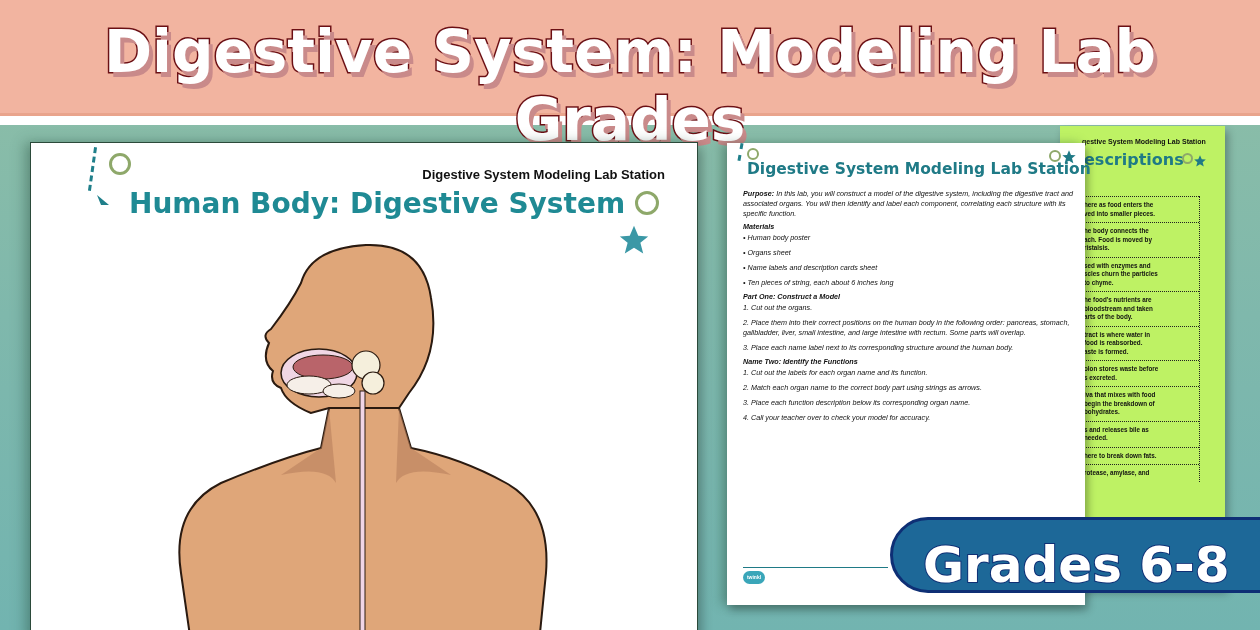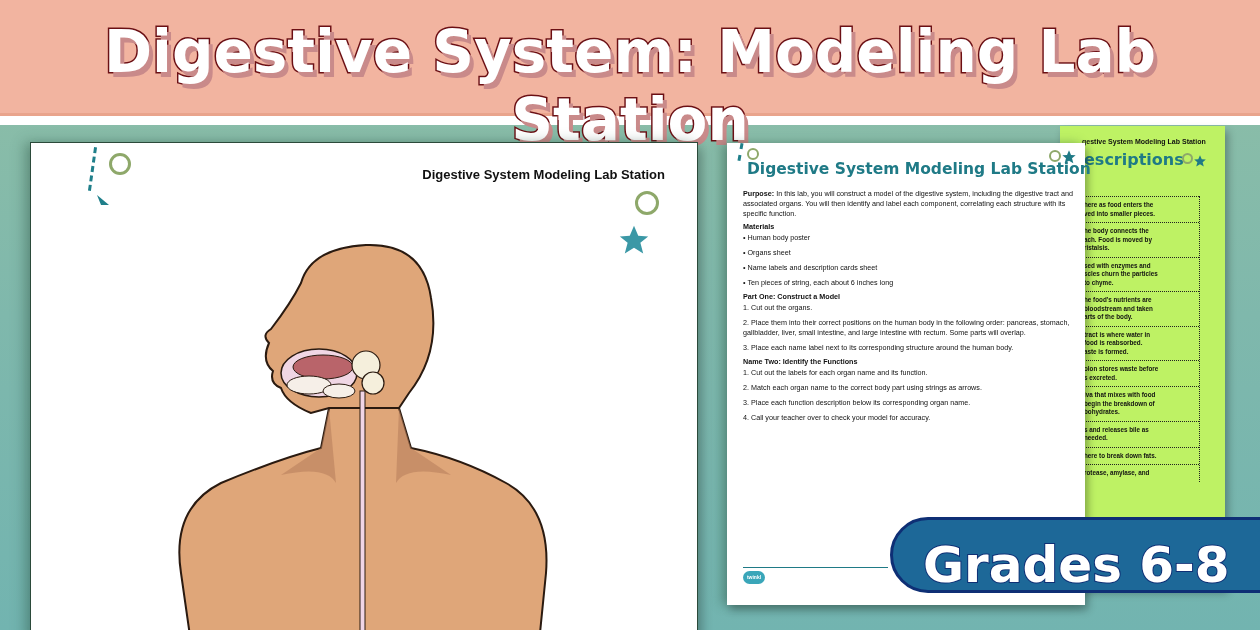--- a/index.html
+++ b/index.html
@@ -59,21 +59,21 @@
     font-family: "Liberation Sans", sans-serif; color: #111;
     z-index: 3;
   }
   .pm-title {
     position: absolute; left: 20px; top: 17px;
     font-family: "DejaVu Sans", sans-serif; font-weight: bold;
     font-size: 15.5px; color: #1f7a86; white-space: nowrap;
   }
   .pm-body {
     position: absolute; left: 16px; top: 46px; width: 330px;
-    font-size: 7.2px; line-height: 9.8px;
+    font-size: 7.2px; line-height: 9.8px; font-style: italic;
   }
   .pm-body p { margin-bottom: 4px; }
   .pm-body .h { font-weight: bold; margin-bottom: 1px; }
   .pm-body .li { margin-bottom: 5px; }
   .pm-footer-line {
     position: absolute; left: 16px; top: 424px; width: 145px; height: 1px; background: #1f7a86;
   }
   .twinkl-logo {
     position: absolute; left: 16px; top: 428px; width: 22px; height: 13px;
     background: #3aa6b9; border-radius: 7px; color: #fff;
@@ -114,29 +114,30 @@
     font-weight: bold; font-size: 50px; color: #ffffff;
     -webkit-text-stroke: 2px #0e2f75; paint-order: stroke fill;
     white-space: nowrap;
   }
 </style>
 </head>
 <body>
 
 <div class="banner"></div>
 <div class="banner-gap"></div>
-<div class="banner-title">Digestive System: Modeling Lab Station</div>
+<div class="banner-title">Digestive System: Modeling Lab Grades</div>
 
 <div class="page-left">
   <div class="deco-dash" style="left:60px; top:4px; height:44px; transform:rotate(8deg);"></div>
   <svg class="star" style="left:64px; top:50px;" width="16" height="16" viewBox="0 0 16 16">
       <polygon points="2,2 14,12 6,12" fill="#1f7f8a"></polygon>
     </svg>
   <div class="deco-ring" style="left:78px; top:10px; width:22px; height:22px;"></div>
   <div class="pl-header">Digestive System Modeling Lab Station</div>
+  <div class="pl-title">Human Body: Digestive System</div>
   <div class="deco-ring" style="left:604px; top:48px; width:24px; height:24px;"></div>
   <svg class="star" style="left:586px; top:80px;" width="34" height="34" viewBox="0 0 24 24">
       <polygon points="12,2 15,9 22,9.5 16.5,14 18.5,21.5 12,17.5 5.5,21.5 7.5,14 2,9.5 9,9" fill="#3b98a6"></polygon>
     </svg>
 
   <svg style="position:absolute; left:130px; top:100px;" width="400" height="400" viewBox="0 0 400 400">
 
     <path d="M30,400 L20,330 Q10,265 60,240 Q120,215 160,205 L168,165 L238,165 L250,205 Q300,215 345,240 Q390,265 385,330 L378,400 Z" fill="#dfa679" stroke="#2a1a10" stroke-width="2"></path>
 
     <path d="M120,232 Q165,222 175,240 L168,165 L160,205 Z" fill="#b9805e" opacity="0.6"></path>

